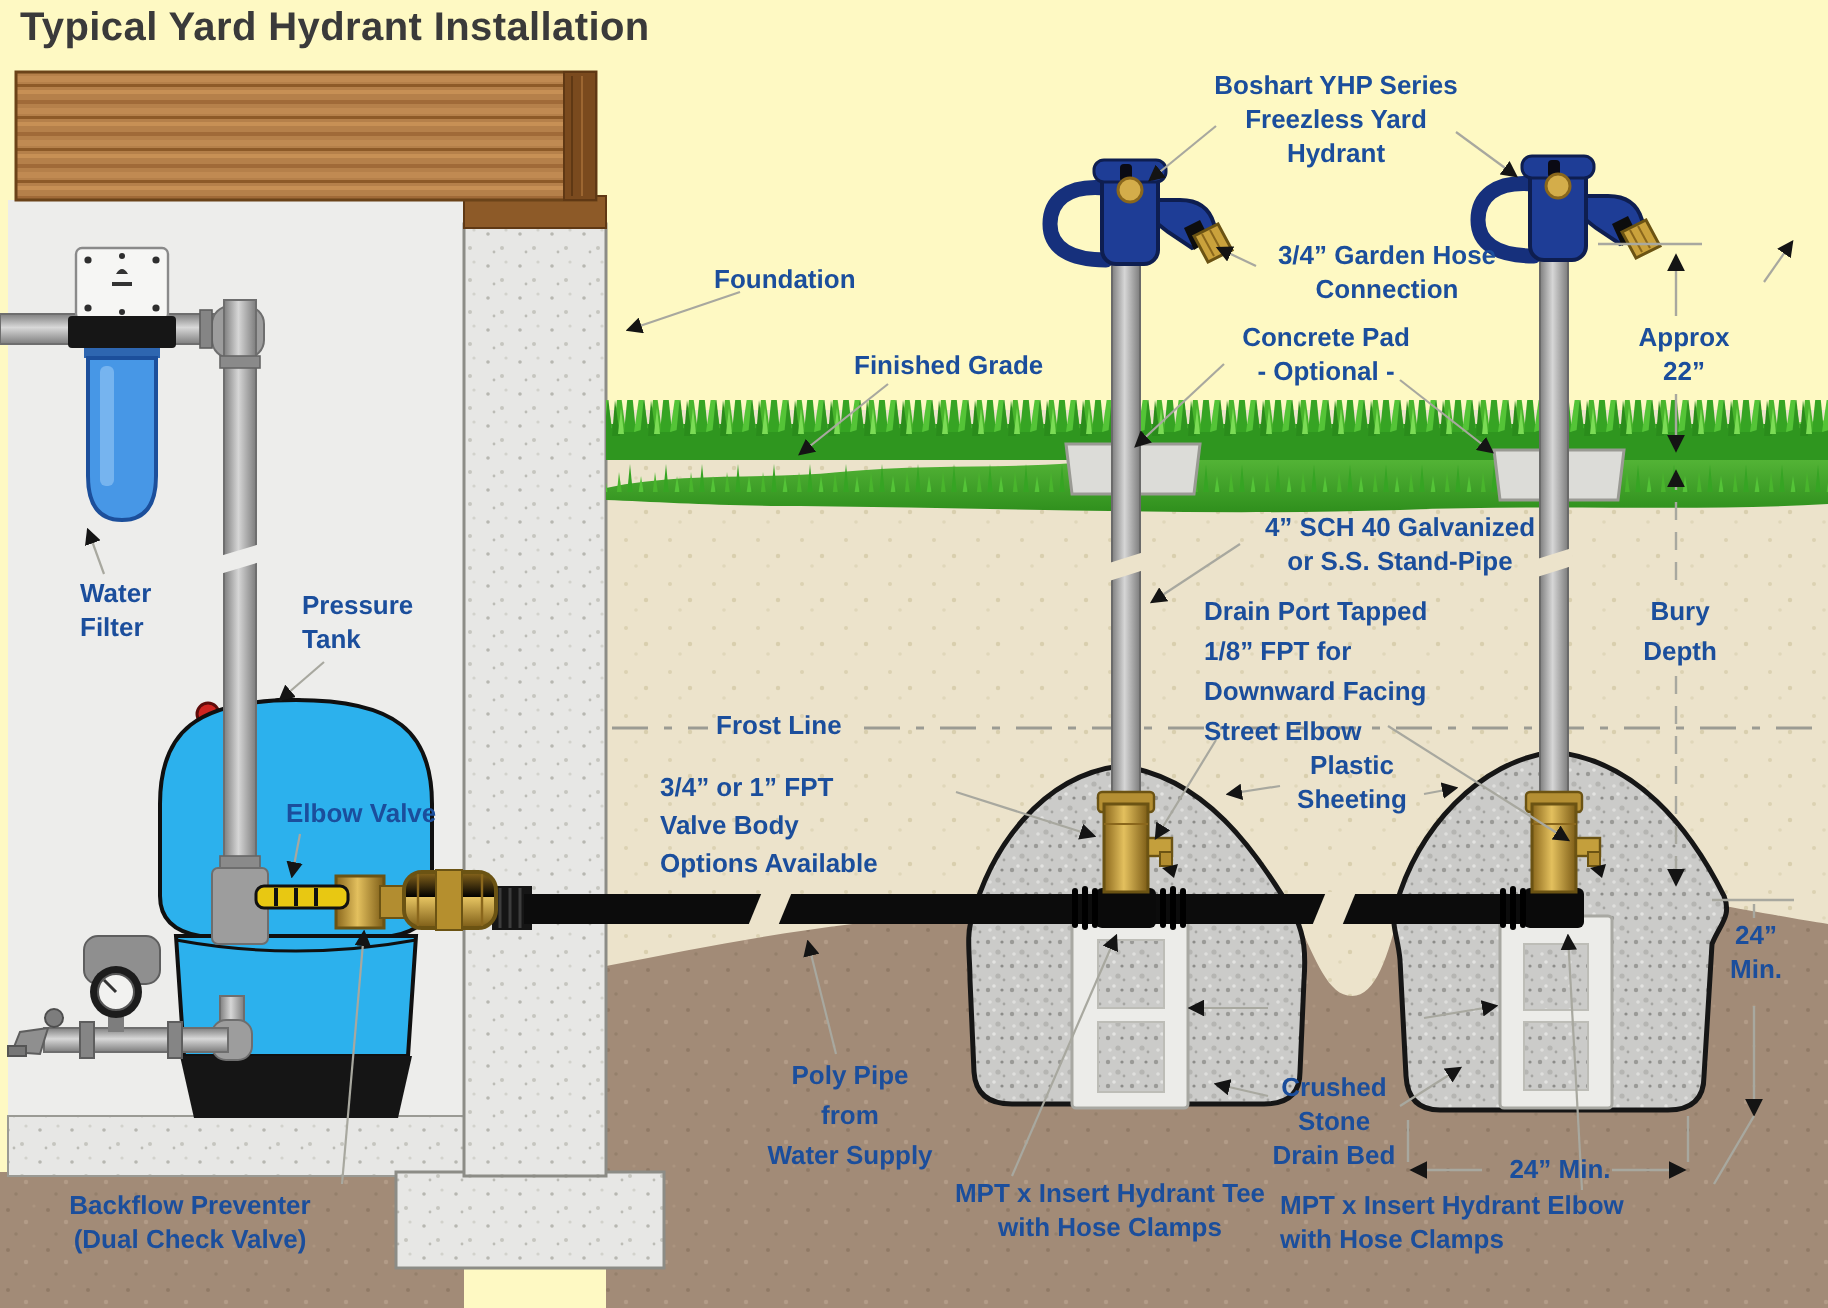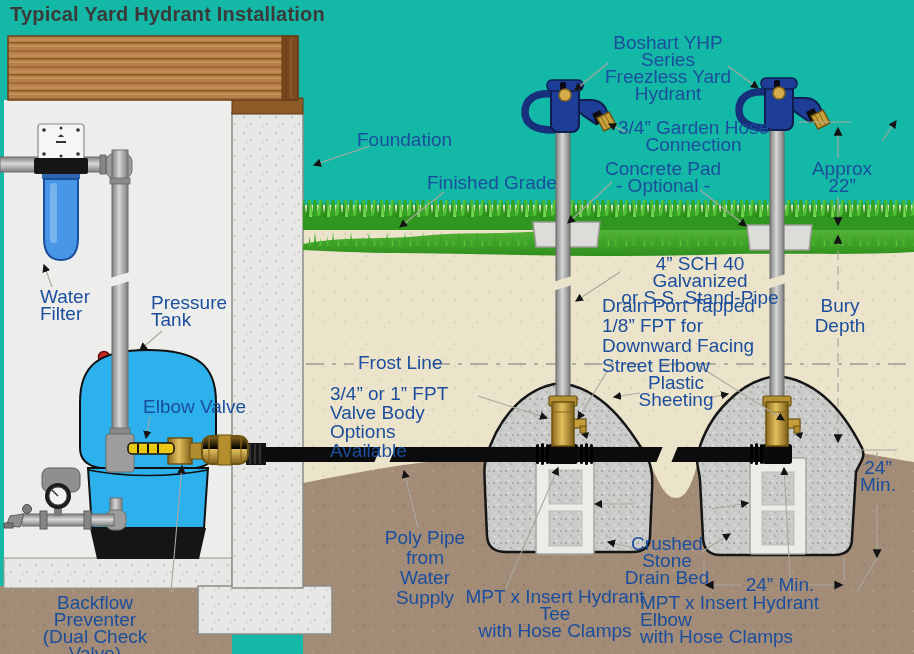--- a/index.html
+++ b/index.html
@@ -1,19 +1,19 @@
 <!DOCTYPE html>
 <html><head>
 <meta charset="utf-8">
 <style>
   html,body{margin:0;padding:0;background:#fff;}
-  .stage{position:relative;width:914px;height:654px;background:#14b8a6;overflow:hidden;
+  .stage{position:relative;width:914px;height:654px;background:#fef9c3;overflow:hidden;
          font-family:"Liberation Sans",sans-serif;}
   .stage svg{position:absolute;left:0;top:0;}
-  .lbl{position:absolute;color:#1b4e9c;font-weight:normal;font-size:19px;line-height:17px;
+  .lbl{position:absolute;color:#1b4e9c;font-weight:bold;font-size:13px;line-height:17px;
        white-space:pre-line;}
   .title{position:absolute;color:#3a3a3a;font-weight:bold;font-size:20px;line-height:24px;
          letter-spacing:.2px;white-space:nowrap;}
   .ac{text-align:center}.ar{text-align:left}
 </style>
 </head>
 <body>
 
 <div class="stage">
 

